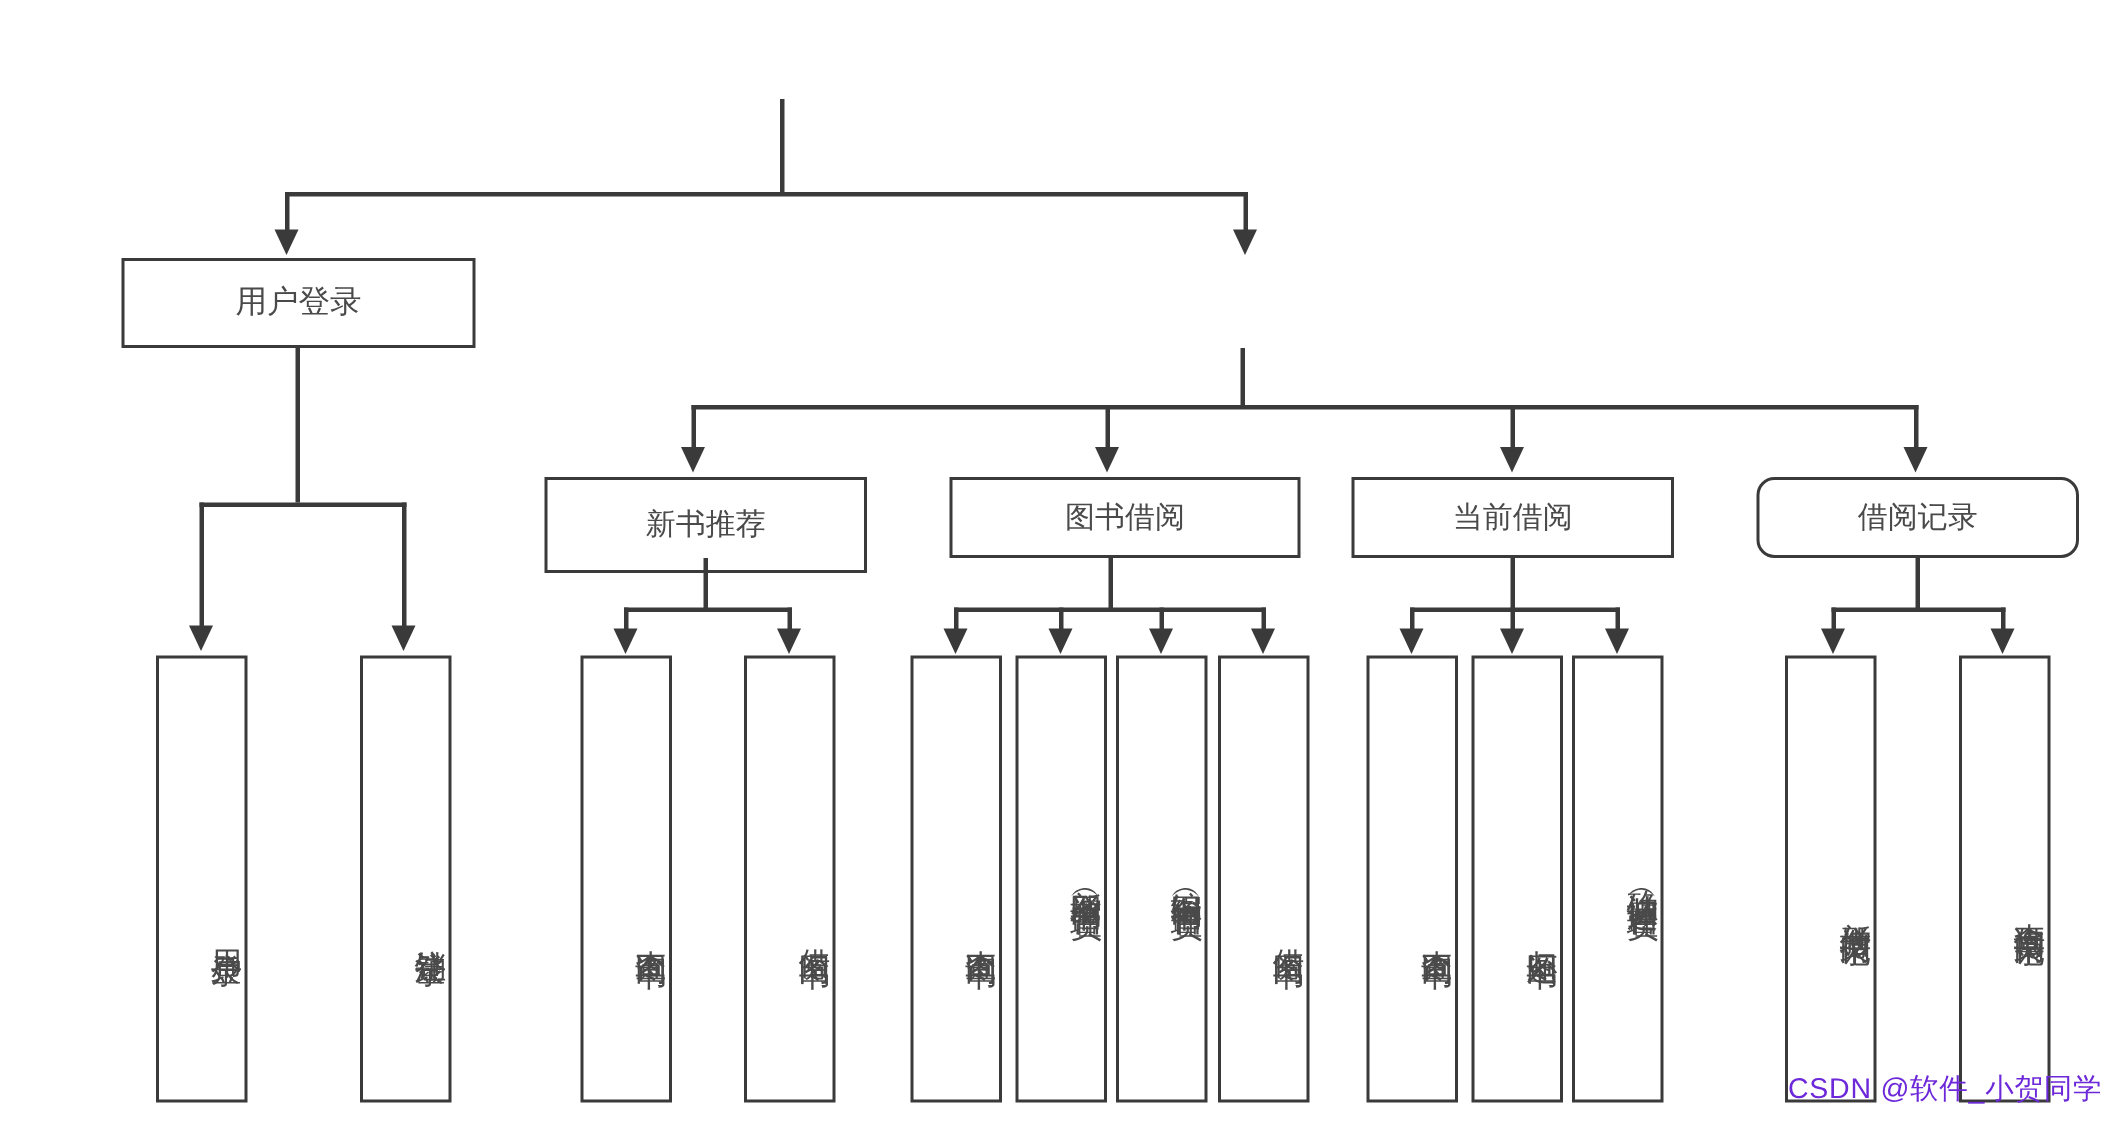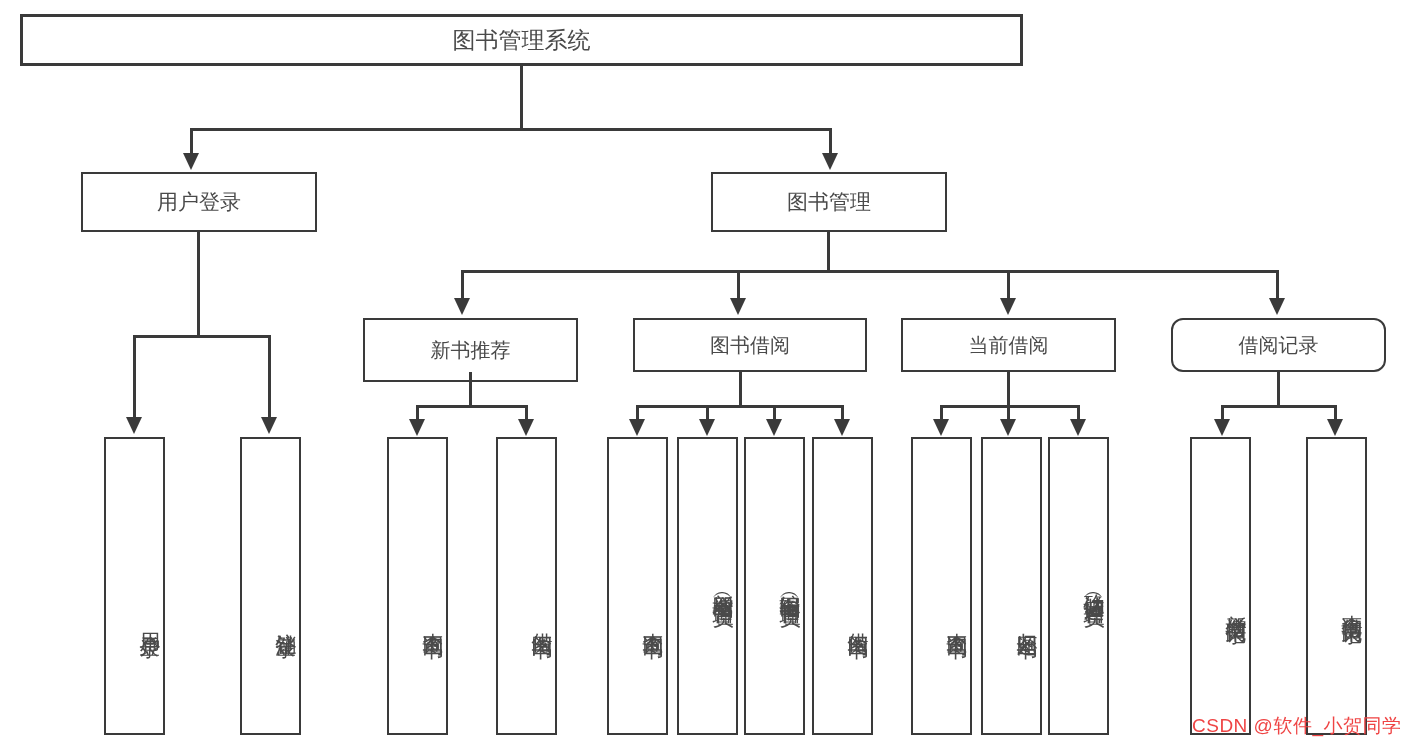--- a/index.html
+++ b/index.html
@@ -73,45 +73,43 @@
     height: 0;
     border-left: 8px solid transparent;
     border-right: 8px solid transparent;
     border-top: 17px solid #3a3a3a;
   }
 
   
   #watermark {
     position: absolute;
     font-size: 19px;
-    color: #ef4444;
+    color: #6d28d9;
     white-space: nowrap;
     letter-spacing: 0.5px;
     pointer-events: none;
   }
 </style>
 </head>
 <body>
 
 <div id="canvas">
 
-  <div class="node root" style="left:20px; top:14px; width:1003px; height:52px;">图书管理系统</div>
 
   <div class="vline" style="left:520px; top:66px; width:3px; height:62px;"></div>
 
   <div class="hline" style="left:190px; top:128px; width:642px; height:3px;"></div>
 
   <div class="vline" style="left:190px; top:128px; width:3px; height:27px;"></div>
   <div class="arrow" style="left:183px; top:153px;"></div>
   <div class="vline" style="left:829px; top:128px; width:3px; height:27px;"></div>
   <div class="arrow" style="left:822px; top:153px;"></div>
 
   <div class="node level2" style="left:81px; top:172px; width:236px; height:60px;">用户登录</div>
 
-  <div class="node level2" style="left:711px; top:172px; width:236px; height:60px;">图书管理</div>
 
   <div class="vline" style="left:197px; top:232px; width:3px; height:103px;"></div>
   <div class="hline" style="left:133px; top:335px; width:138px; height:3px;"></div>
   <div class="vline" style="left:133px; top:335px; width:3px; height:84px;"></div>
   <div class="arrow" style="left:126px; top:417px;"></div>
   <div class="vline" style="left:268px; top:335px; width:3px; height:84px;"></div>
   <div class="arrow" style="left:261px; top:417px;"></div>
 
   <div class="vline" style="left:827px; top:232px; width:3px; height:39px;"></div>
   <div class="hline" style="left:461px; top:270px; width:818px; height:3px;"></div>

